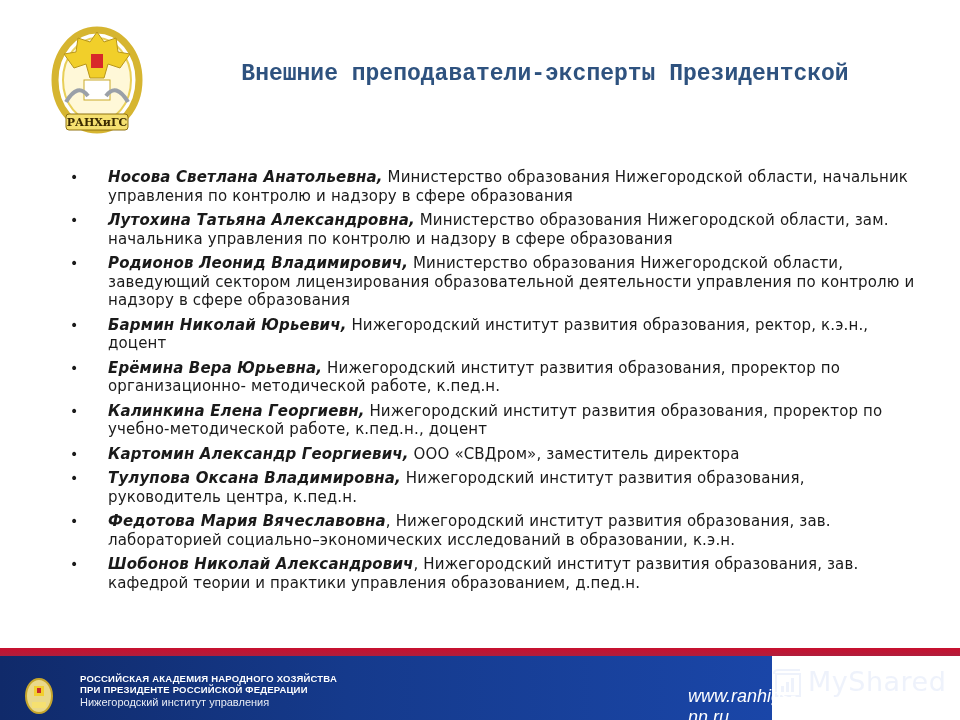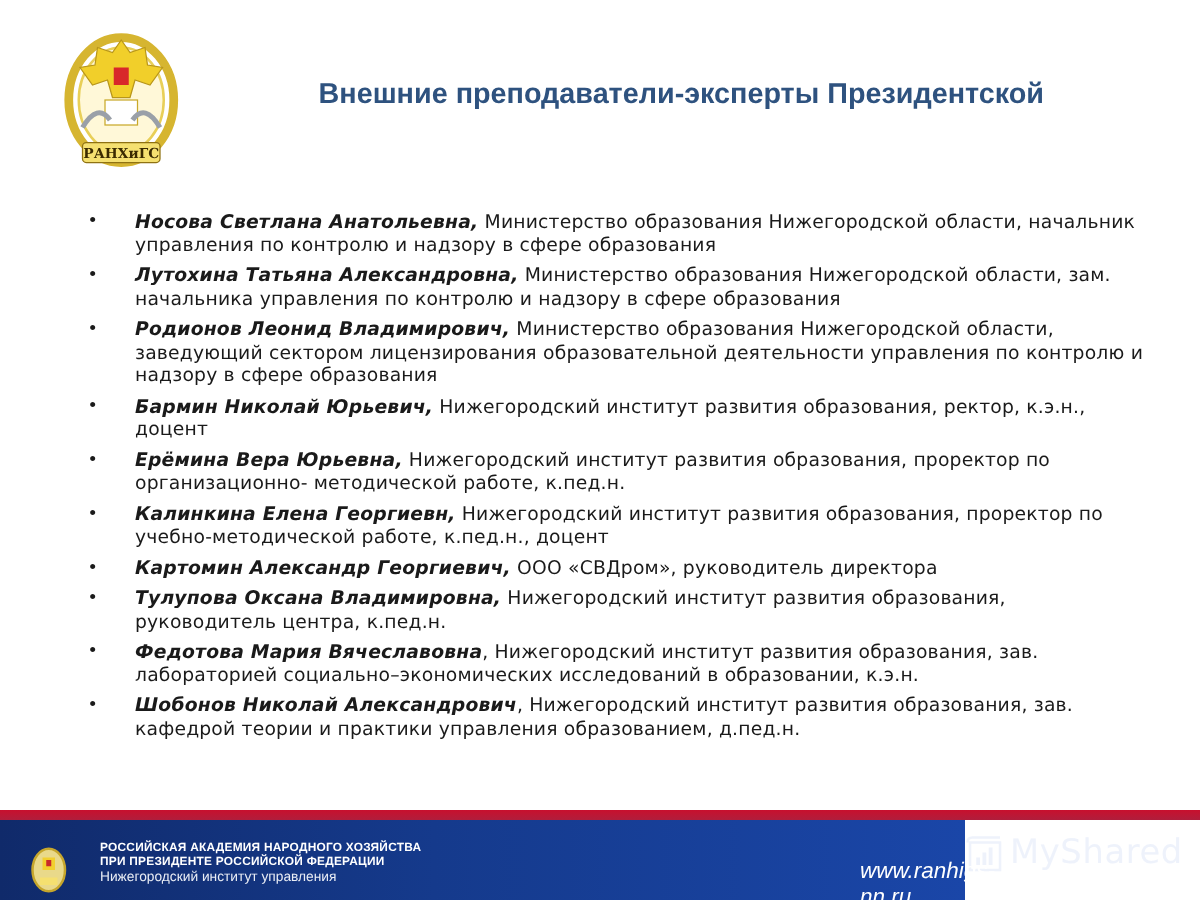--- a/index.html
+++ b/index.html
@@ -5,21 +5,21 @@
     html, body { margin:0; padding:0; }
     body {
       width:960px; height:720px; overflow:hidden; position:relative;
       background:#ffffff;
       font-family:"DejaVu Sans", "Liberation Sans", sans-serif;
     }
     .logo { position:absolute; left:48px; top:18px; width:98px; height:128px;text-align:center; }
     .title {
       position:absolute; left:160px; top:60px; width:770px;
       text-align:center; color:#2e527f;
-      font-family:Liberation Sans, sans-serif; font-weight:bold;
+      font-family:Liberation Mono, monospace; font-weight:bold;
       font-size:23px; line-height:28px;
     }
     .list { position:absolute; left:70px; top:168px; width:850px; margin:0; padding:0; list-style:none; }
     .item { position:relative; padding-left:38px; margin-bottom:6px; font-size:15px; line-height:18.5px; color:#1a1a1a; letter-spacing:0.15px; }
     .bullet { position:absolute; left:0; top:0; font-size:14px; }
     .name { font-weight:bold; font-style:italic; }
     .footer { position:absolute; left:0; top:648px; width:960px; height:72px; }
     .stripe-red { position:absolute; left:0; top:0; width:960px; height:8px; background:linear-gradient(#c8102e,#b01e3c); }
     .band { position:absolute; left:0; top:8px; width:772px; height:64px;
       background:linear-gradient(90deg,#102a6a 0%,#153a8c 45%,#1a46a8 100%); }
@@ -51,21 +51,21 @@
   <div>Внешние преподаватели-эксперты Президентской</div>
 </div>
 
 <ul class="list">
   <li class="item"><span class="bullet">•</span><span class="name">Носова  Светлана  Анатольевна,</span><span> Министерство образования Нижегородской области, начальник управления по контролю и надзору в сфере образования</span></li>
   <li class="item"><span class="bullet">•</span><span class="name">Лутохина Татьяна Александровна,</span><span> Министерство образования Нижегородской области, зам. начальника управления по контролю и надзору в сфере образования</span></li>
   <li class="item"><span class="bullet">•</span><span class="name">Родионов Леонид Владимирович,</span><span> Министерство образования Нижегородской области, заведующий сектором   лицензирования образовательной деятельности управления по контролю и надзору в сфере образования</span></li>
   <li class="item"><span class="bullet">•</span><span class="name">Бармин Николай Юрьевич,</span><span> Нижегородский институт развития образования, ректор, к.э.н., доцент</span></li>
   <li class="item"><span class="bullet">•</span><span class="name">Ерёмина Вера Юрьевна,</span><span> Нижегородский институт развития образования,  проректор по организационно-  методической работе, к.пед.н.</span></li>
   <li class="item"><span class="bullet">•</span><span class="name">Калинкина Елена Георгиевн,</span><span> Нижегородский институт развития образования, проректор по учебно-методической  работе, к.пед.н., доцент</span></li>
-  <li class="item"><span class="bullet">•</span><span class="name">Картомин Александр Георгиевич,</span><span> ООО «СВДром», руководитель директора</span></li>
+  <li class="item"><span class="bullet">•</span><span class="name">Картомин Александр Георгиевич,</span><span> ООО «СВДром», заместитель директора</span></li>
   <li class="item"><span class="bullet">•</span><span class="name">Тулупова  Оксана Владимировна,</span><span> Нижегородский институт развития образования, руководитель центра, к.пед.н.</span></li>
   <li class="item"><span class="bullet">•</span><span class="name">Федотова Мария Вячеславовна</span><span>, Нижегородский институт развития образования, зав. лабораторией социально–экономических  исследований в образовании, к.э.н.</span></li>
   <li class="item"><span class="bullet">•</span><span class="name">Шобонов Николай Александрович</span><span>, Нижегородский институт развития образования, зав. кафедрой теории и практики управления образованием, д.пед.н.</span></li>
 </ul>
 
 <div class="footer">
   <div class="stripe-red"></div>
   <div class="band">
     <div class="footer-logo">
       <svg width="30" height="40" viewBox="0 0 30 40">

